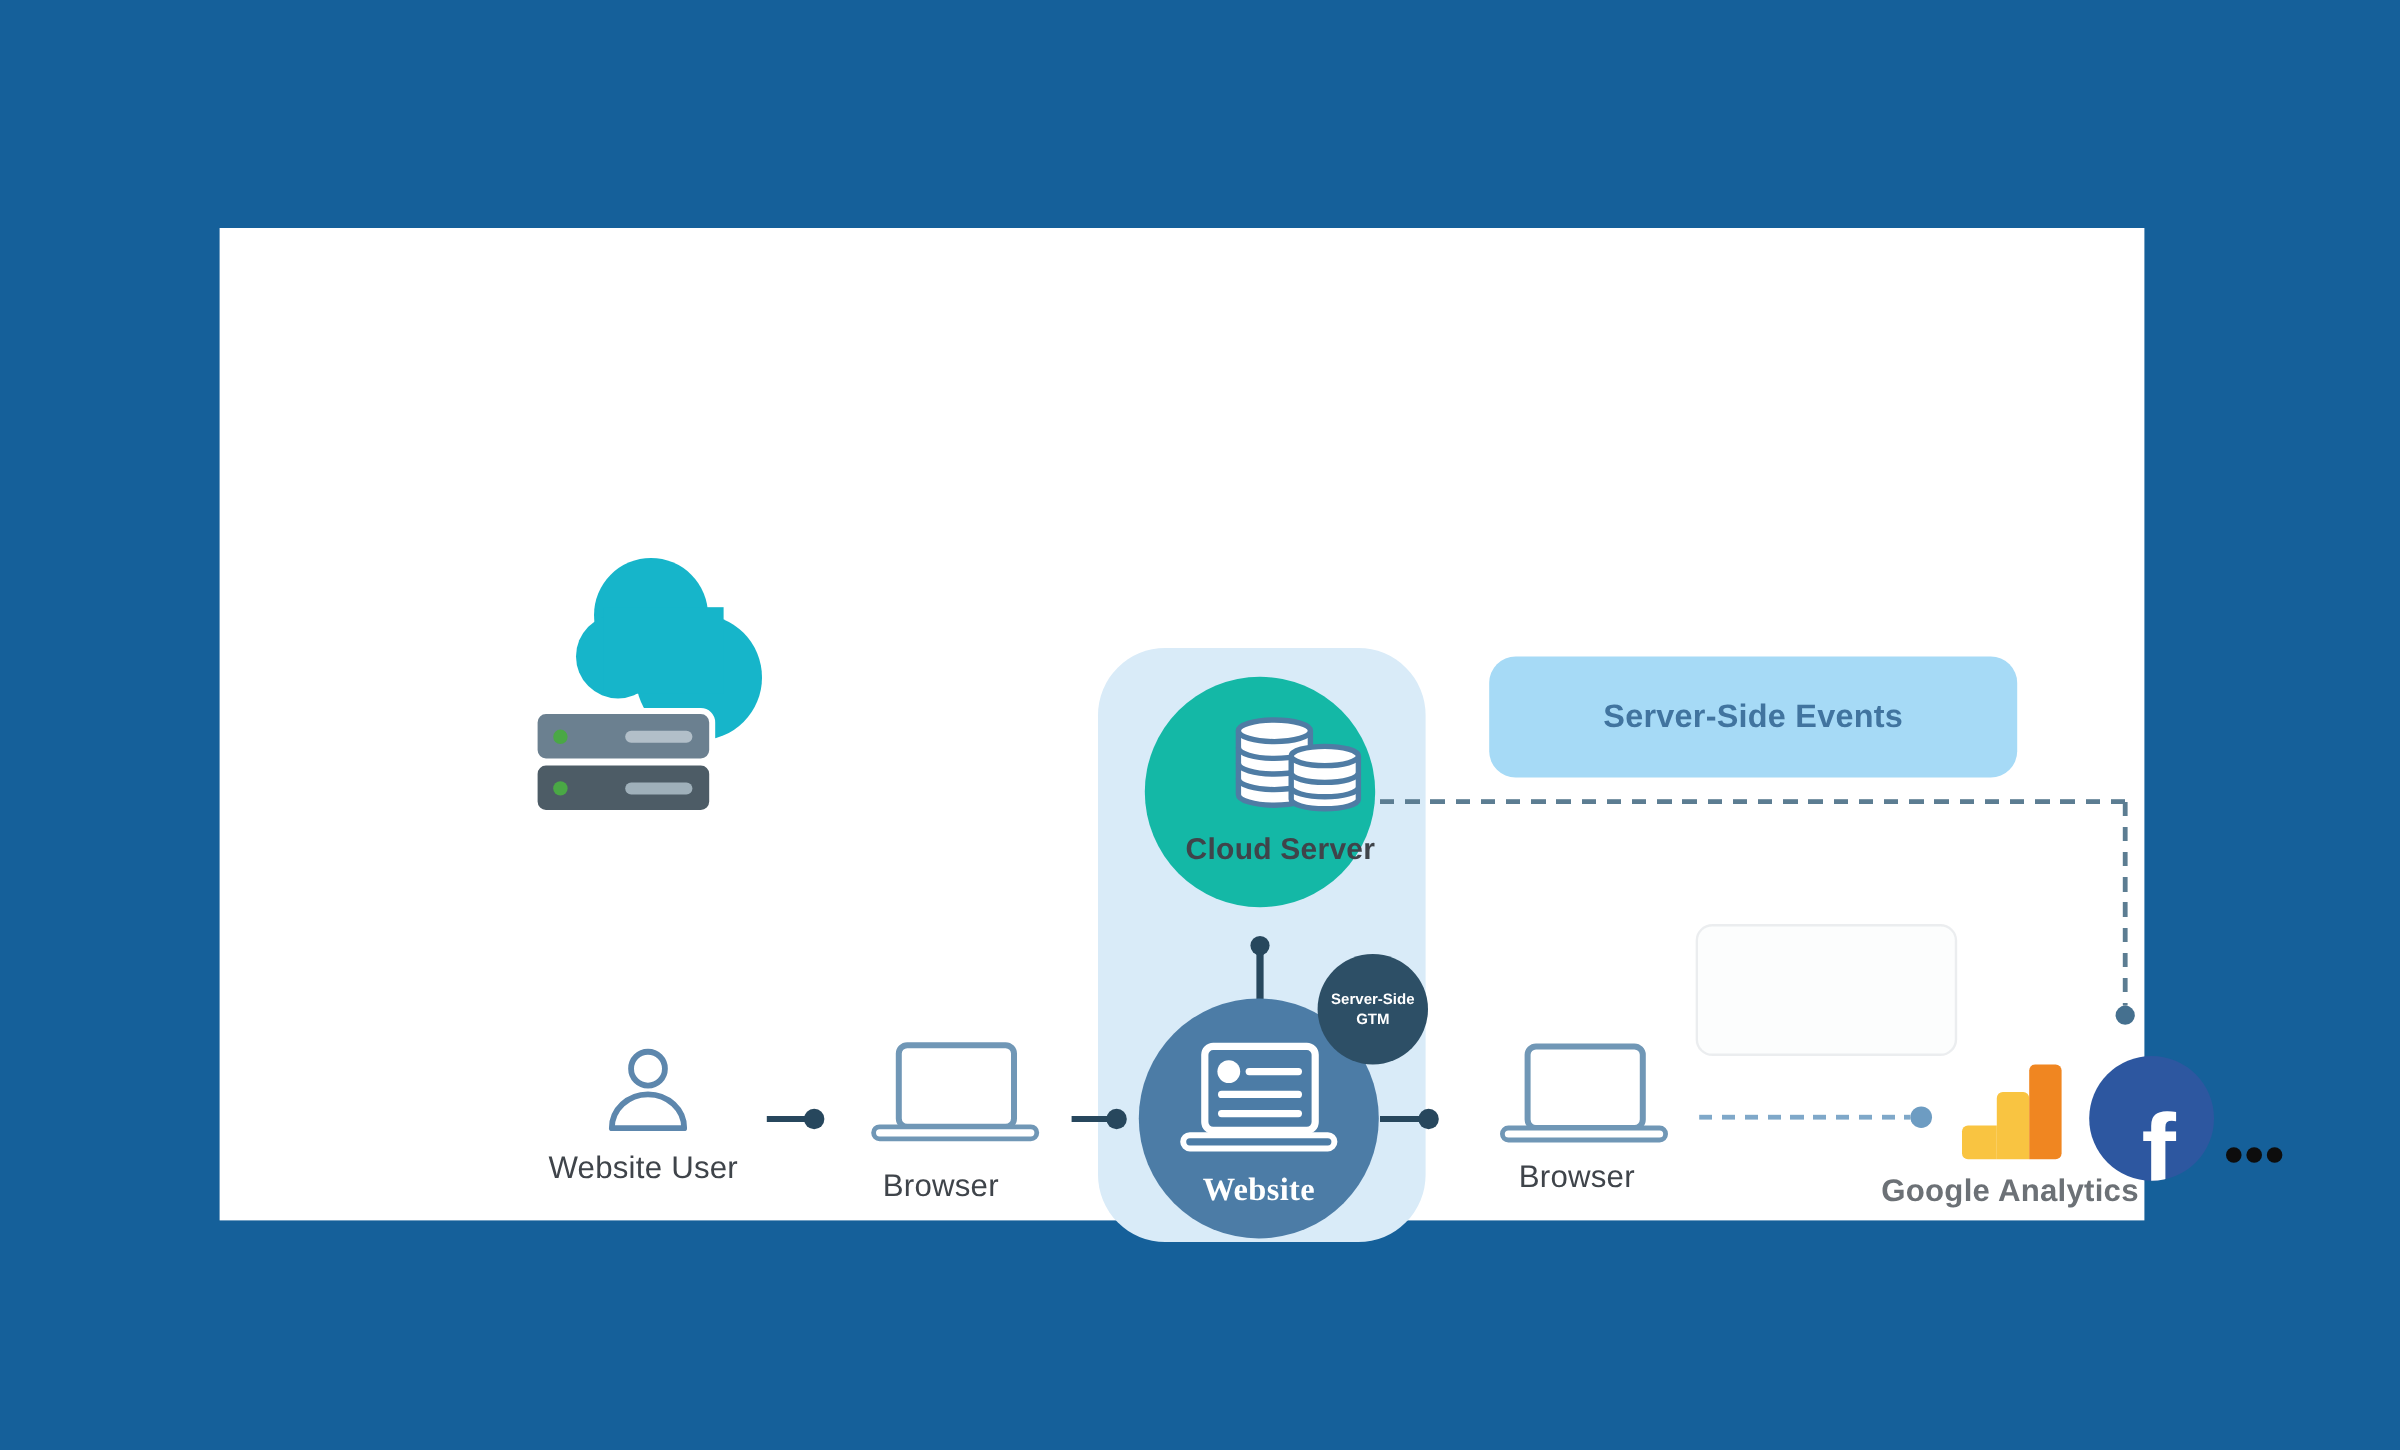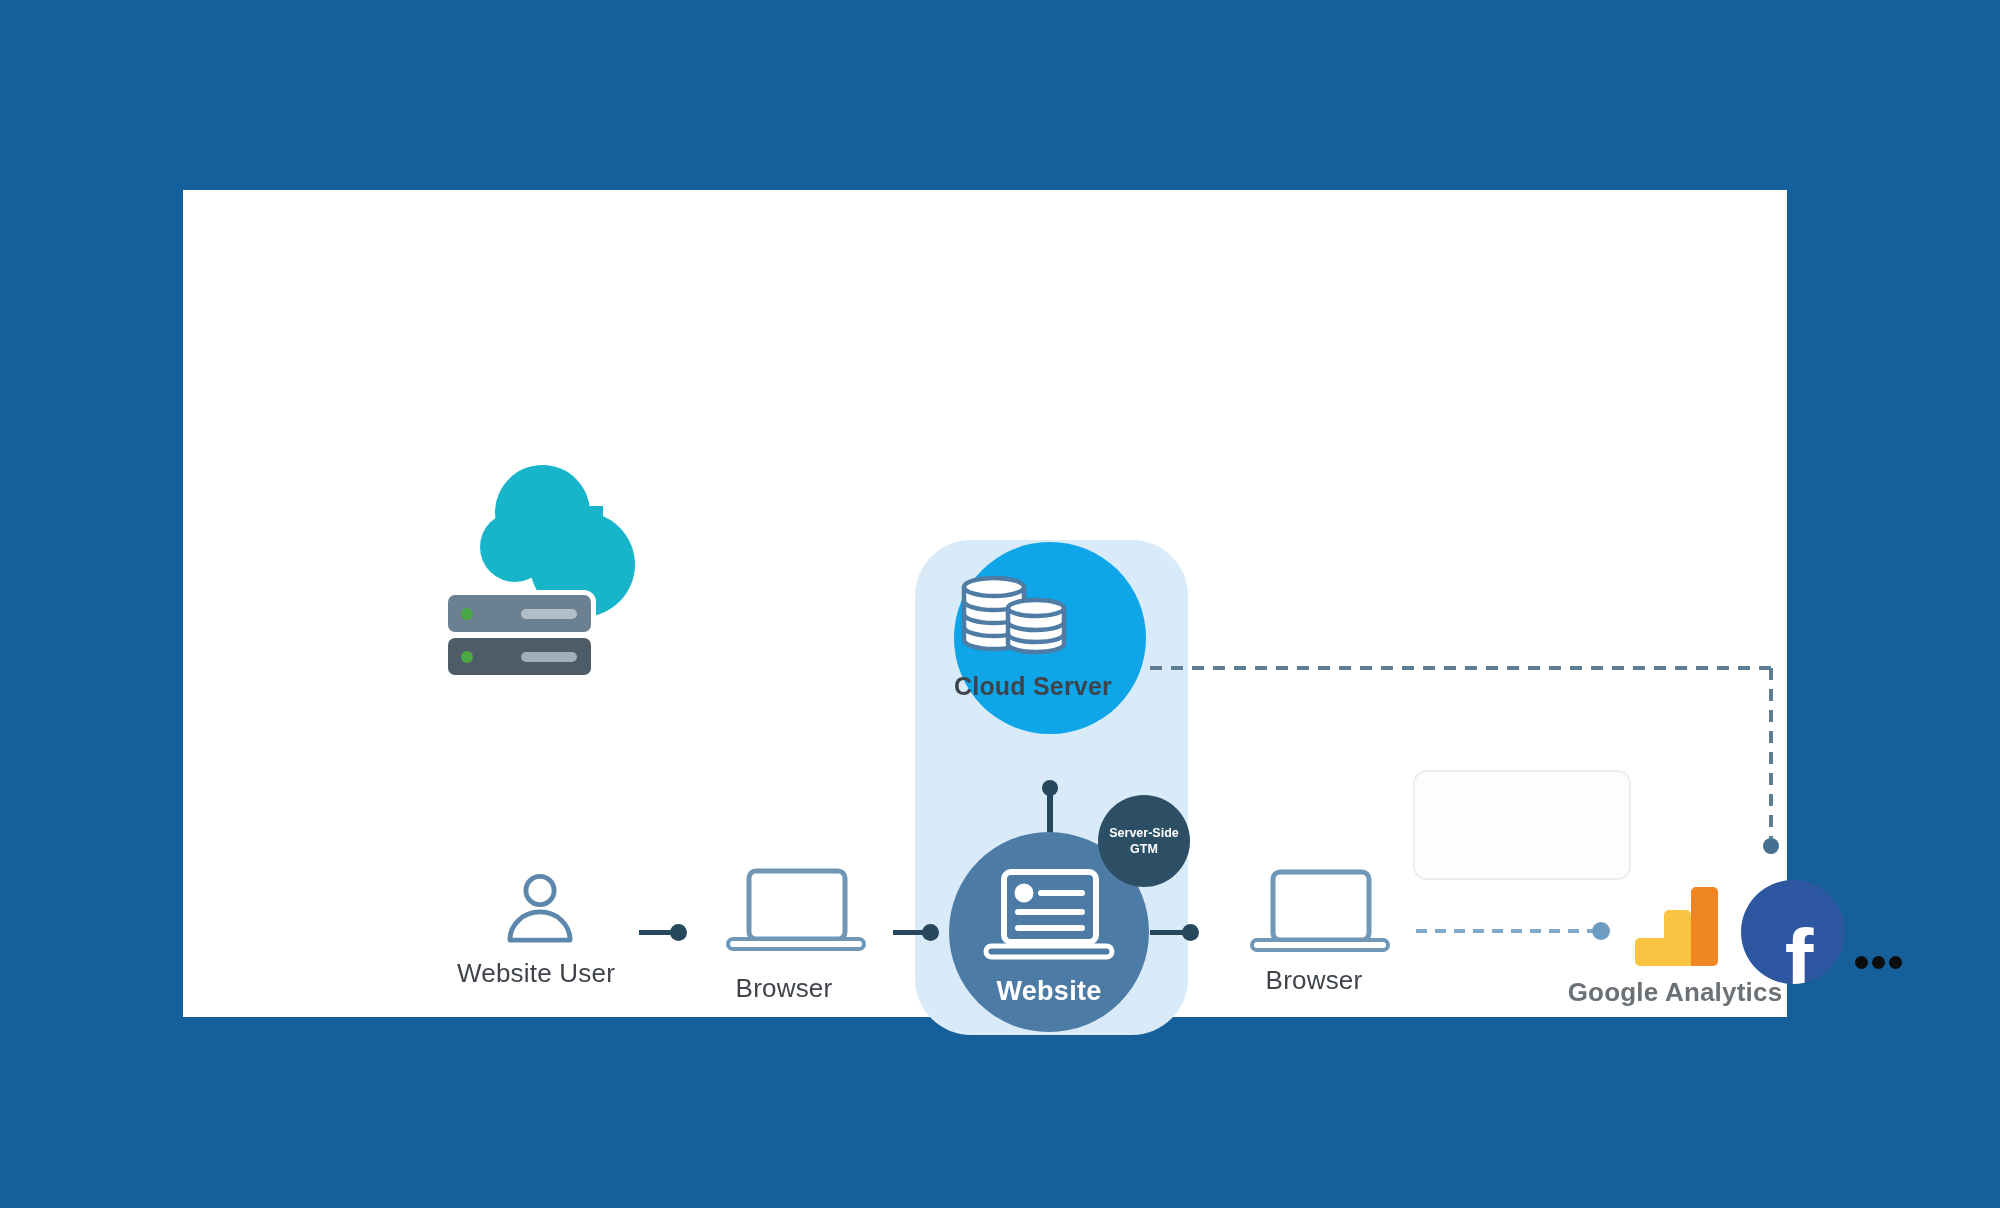--- a/index.html
+++ b/index.html
@@ -33,36 +33,36 @@
   .rack .drive { width:56px; height:10px; border-radius:5px; margin-left:auto; margin-right:14px; }
   .rack1 .drive { background:var(--c-rack-bar-top,#b2bfc9); }
   .rack2 .drive { background:var(--c-rack-bar-bottom,#9fb0ba); }
 
   
   .server-container {
     left:732px; top:350px; width:273px; height:495px;
     background:var(--c-container,#d9ebf8); border-radius:56px;
   }
   .cloud-circle {
-    left:771px; top:352px; width:192px; height:192px; border-radius:50%;
-    background:#0ea5e9; display:flex; flex-direction:column; align-items:flex-start;
+    left:771px; top:374px; width:192px; height:192px; border-radius:50%;
+    background:#14b8a6; display:flex; flex-direction:column; align-items:flex-end;
     padding-top:30px;
   }
   .cloud-circle svg { color:var(--c-db-stroke,#4f7ca4); }
   .cloud-label {
     margin-top:8px; font-size:25px; font-weight:bold; letter-spacing:0.2px;
     color:var(--c-label-dark,#3f444a);
   }
   .v-link-dot { left:859px; top:590px; width:16px; height:16px; border-radius:50%; background:var(--c-arrow,#27475d); }
   .v-link-line { left:864px; top:604px; width:6px; height:44px; background:var(--c-arrow,#27475d); }
 
   .website-circle {
     left:766px; top:642px; width:200px; height:200px; border-radius:50%;
     background:var(--c-node-circle,#4c7ca6);
-    display:flex; flex-direction:column; align-items:center; padding-top:36px;
+    display:flex; flex-direction:column; align-items:center; padding-top:36px;font-family:Liberation Serif, serif;
   }
   .website-label { margin-top:12px; font-size:27px; font-weight:bold; color:#fff; letter-spacing:0.3px; }
 
   .gtm-badge {
     left:915px; top:605px; width:92px; height:92px; border-radius:50%;
     background:var(--c-gtm,#2d4f66); color:#fff;
     display:flex; flex-direction:column; align-items:center; justify-content:center;
     font-size:12.5px; font-weight:bold; line-height:1.3; text-align:center;
   }
 
@@ -194,20 +194,23 @@
         </g>
       </svg>
       <div class="website-label">Website</div>
     </div>
 
     <div class="gtm-badge abs">
       <span>Server-Side</span>
       <span>GTM</span>
     </div>
 
+    <div class="events-box abs">
+      <span>Server-Side Events</span>
+    </div>
 
     <span class="dash-h dash-main-h abs"></span>
     <span class="dash-v dash-main-v abs"></span>
     <span class="dash-main-dot abs"></span>
 
     <svg class="person abs" viewBox="0 0 72 74">
       <g fill="none" stroke="currentColor" stroke-width="5" stroke-linejoin="round">
         <circle cx="36" cy="18" r="14.5"></circle>
         <path d="M5,69 a31,29 0 0 1 62,0 Z"></path>
       </g>

